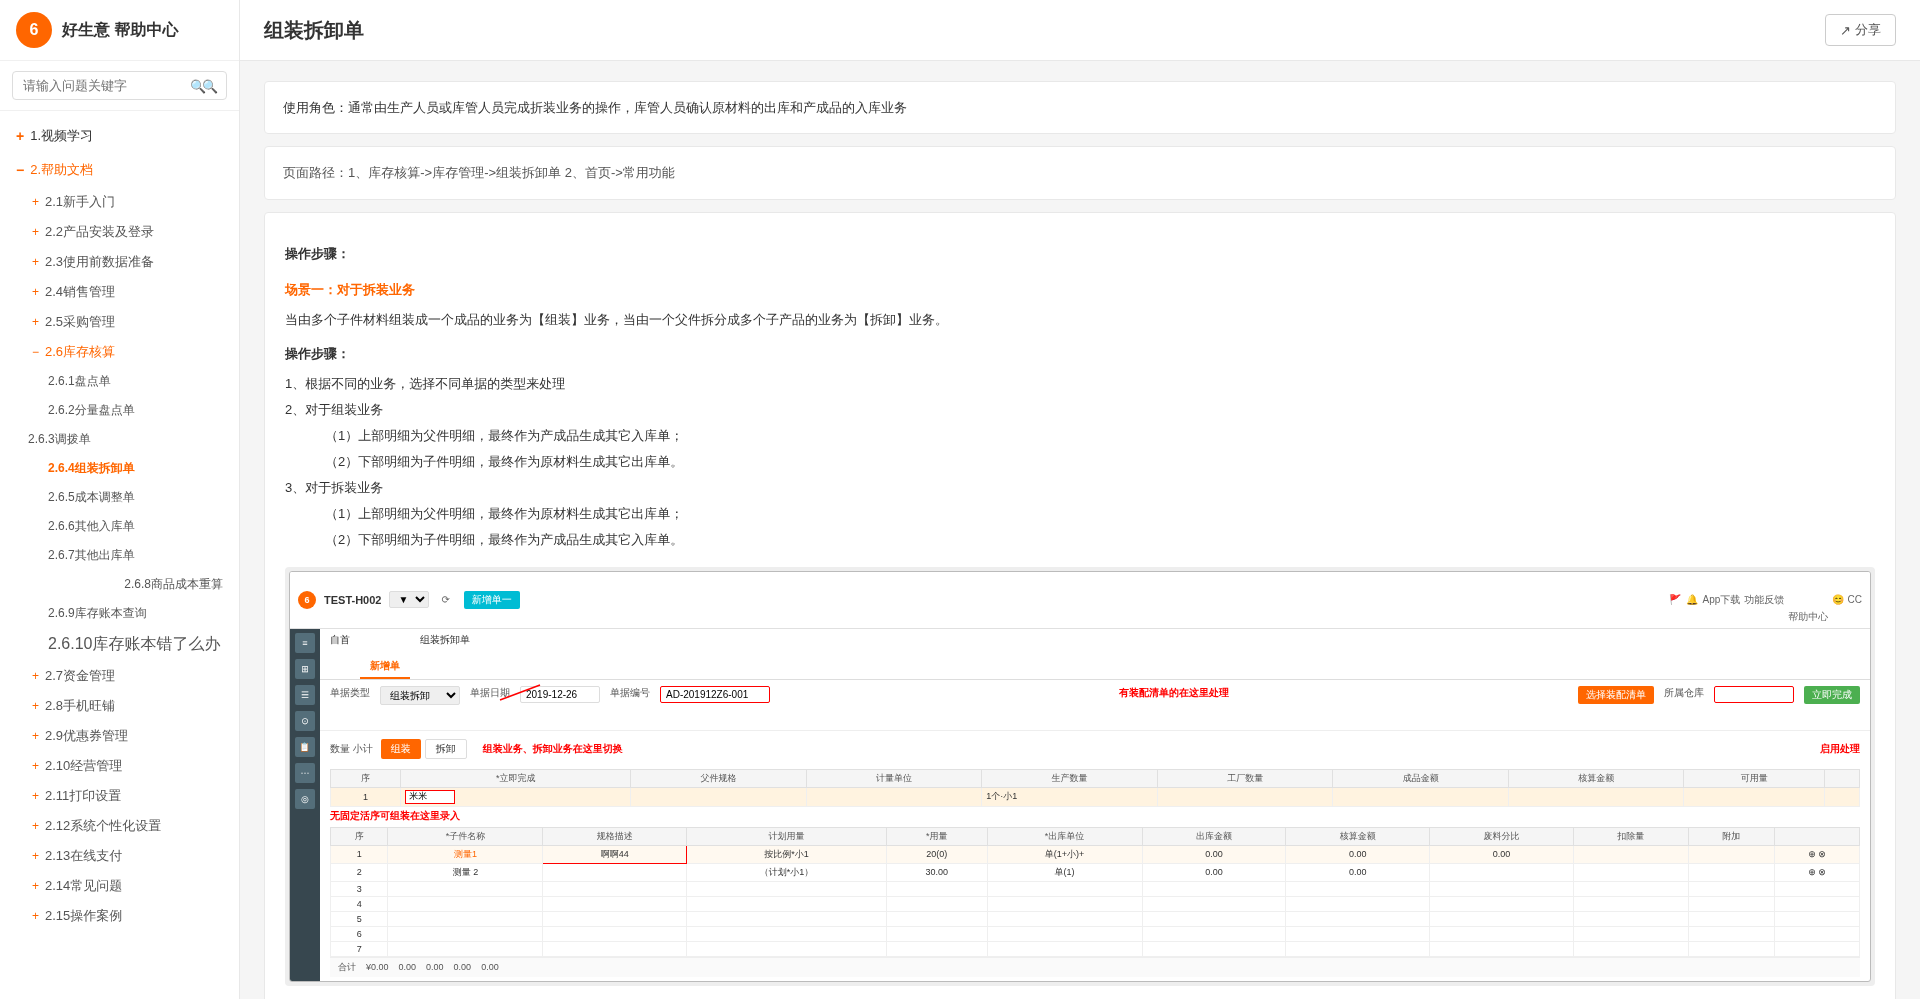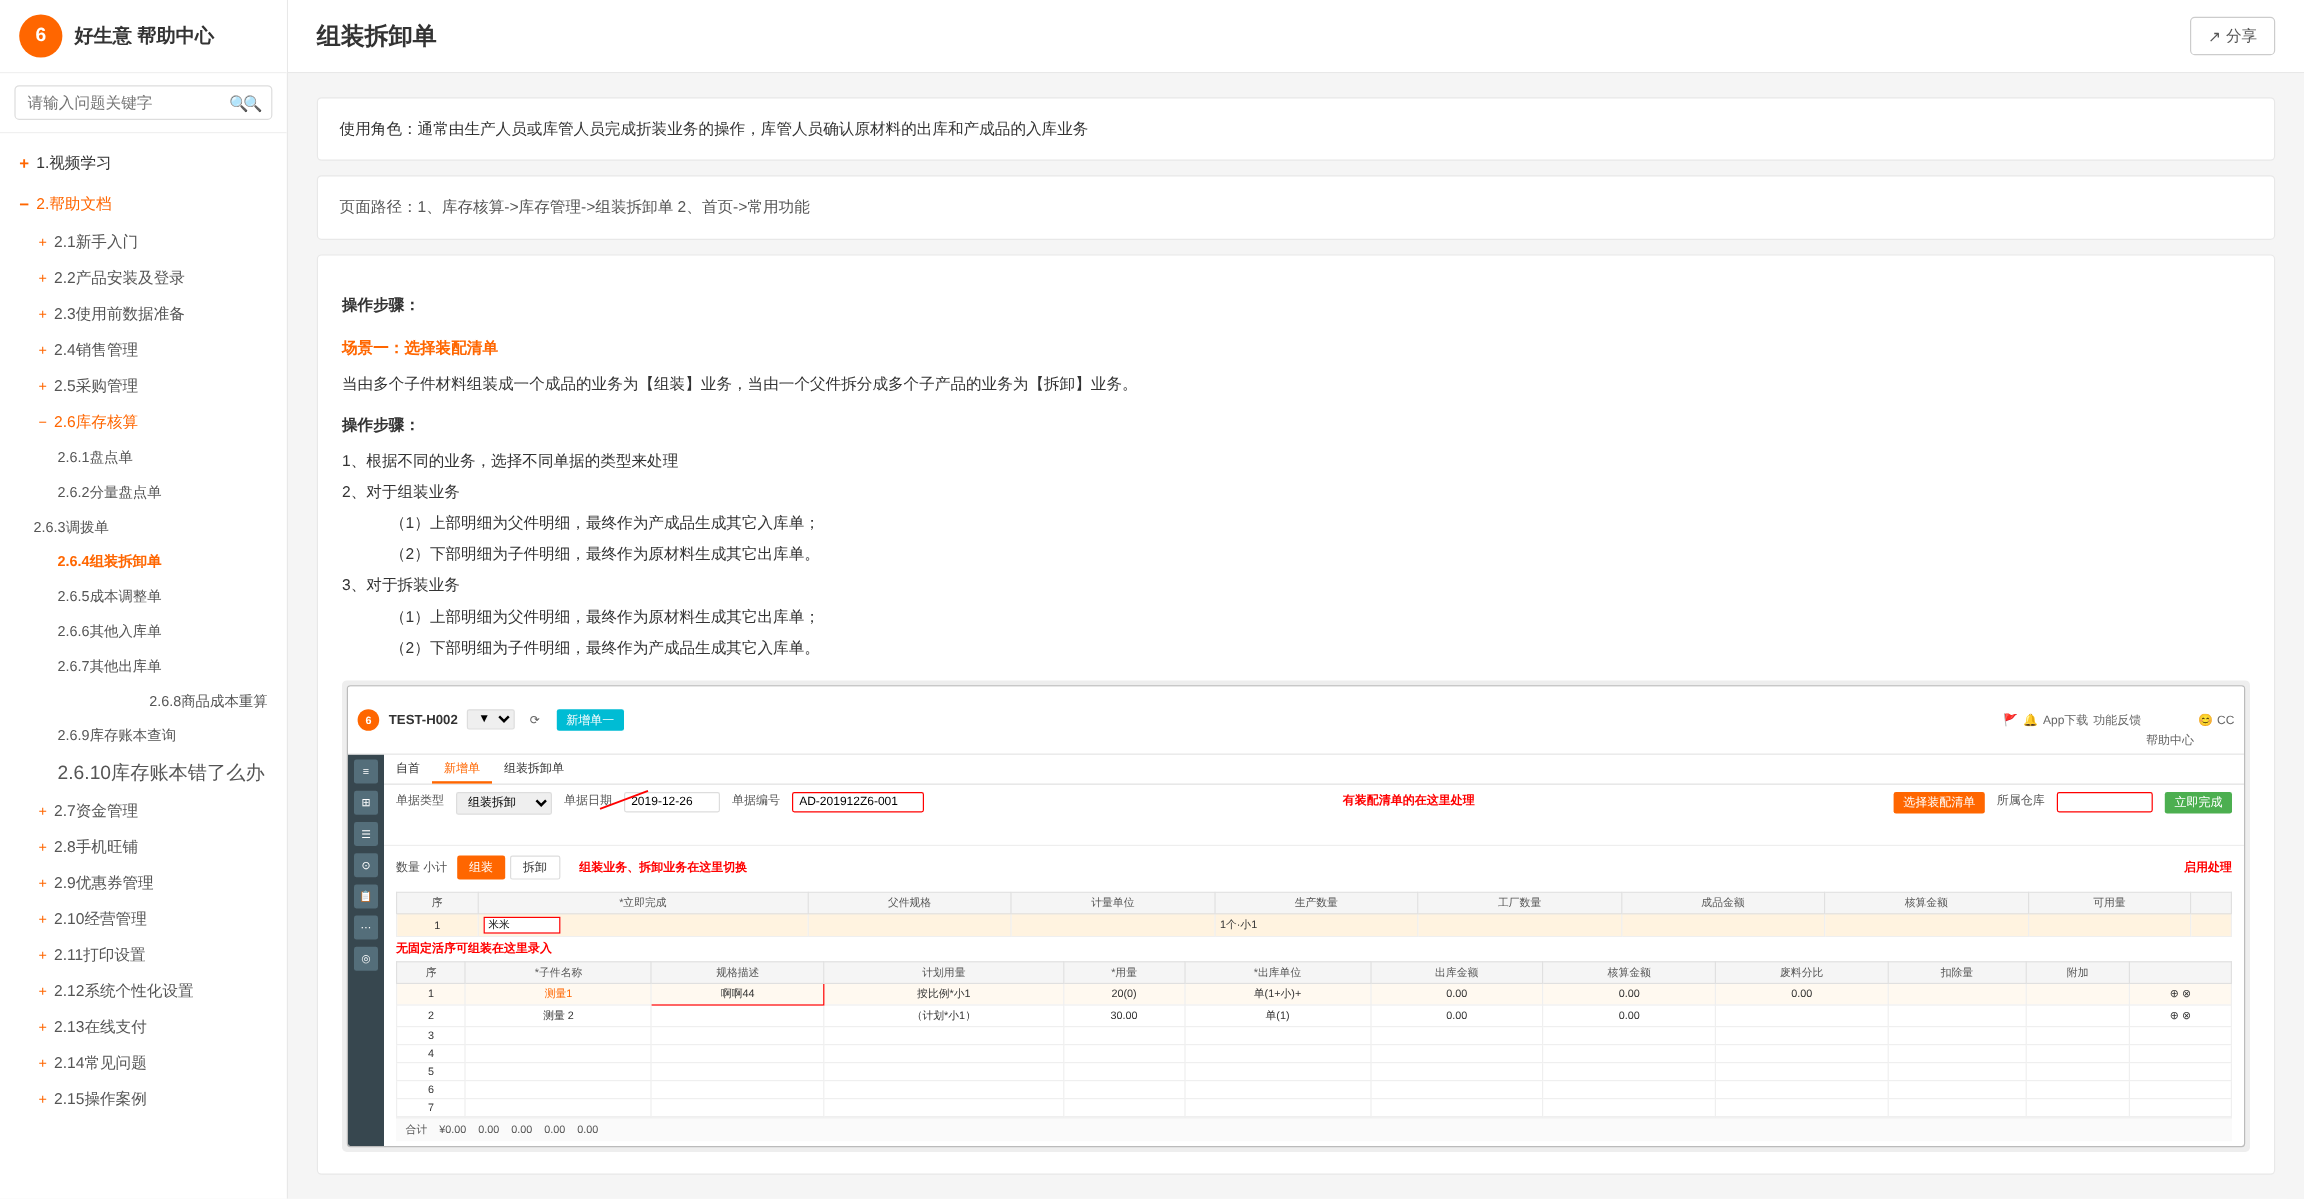--- a/index.html
+++ b/index.html
@@ -51,38 +51,38 @@
     .ss-select { border: 1px solid #ddd; padding: 1px 4px; font-size: 10px; border-radius: 2px; }
     .ss-nav-icons { margin-left: auto; display: flex; gap: 4px; align-items: center; font-size: 10px; color: #666; }
 
     .ss-sidebar-main { display: flex; }
     .ss-sidebar { width: 30px; background: #37474F; display: flex; flex-direction: column; align-items: center; padding: 4px 0; gap: 6px; }
     .ss-sidebar-icon { width: 20px; height: 20px; background: #546E7A; border-radius: 2px; display: flex; align-items: center; justify-content: center; color: #fff; font-size: 9px; }
 
     .ss-main { flex: 1; }
     .ss-tabs { display: flex; border-bottom: 1px solid #ddd; background: #fff; }
     .ss-tab { padding: 4px 10px; font-size: 10px; color: #333; border-bottom: 2px solid transparent; cursor: pointer; }
-    .ss-tab.active { color: #f60; border-bottom-color: #f60; font-weight: normal; }
+    .ss-tab.active { color: #f60; border-bottom-color: #f60; font-weight: bold; margin-top: 26px; }
 
     .ss-form { padding: 6px 10px; background: #fff; border-bottom: 1px solid #eee; }
     .ss-form-row { display: flex; align-items: flex-start; gap: 10px; margin-bottom: 19px; flex-wrap: wrap; }
     .ss-form-label { font-size: 10px; color: #555; white-space: nowrap; }
     .ss-form-input { border: 1px solid #ddd; padding: 2px 5px; font-size: 10px; border-radius: 2px; width: 80px; }
     .ss-form-input.red-border { border-color: red; }
 
     .ss-body { padding: 4px 10px; }
 
     .ss-table-container { overflow: hidden; }
     table.ss-table { width: 100%; border-collapse: collapse; font-size: 9px; }
     table.ss-table th { background: #f5f5f5; border: 1px solid #e0e0e0; padding: 2px 4px; color: #555; font-weight: normal; text-align: center; }
     table.ss-table td { border: 1px solid #efefef; padding: 2px 4px; color: #333; }
     table.ss-table td:first-child { text-align: center; }
     table.ss-table tr.highlight td { background: #fff3e0; }
 
-    .ss-table-input { border: 1px solid red; padding: 1px 3px; font-size: 9px; width: 64px; }
+    .ss-table-input { border: 1px solid red; padding: 1px 3px; font-size: 9px; width: 50px; }
 
     .ss-lower-table-wrap { margin-top: 4px; }
     table.ss-lower-table { width: 100%; border-collapse: collapse; font-size: 9px; }
     table.ss-lower-table th { background: #f5f5f5; border: 1px solid #e0e0e0; padding: 2px 4px; color: #555; font-weight: normal; text-align: center; }
     table.ss-lower-table td { border: 1px solid #efefef; padding: 2px 4px; color: #333; text-align: center; }
     table.ss-lower-table tr.active td { background: #fff9f0; }
     .ss-lower-table td.red-cell { border: 1px solid red; }
 
     .ss-footer { display: flex; align-items: center; padding: 3px 8px; font-size: 9px; color: #555; background: #fafafa; border-top: 1px solid #eee; }
     .ss-footer span { margin-right: 10px; }
@@ -226,21 +226,21 @@
 
     <div class="info-box">
       <span>使用角色：通常由生产人员或库管人员完成折装业务的操作，库管人员确认原材料的出库和产成品的入库业务</span>
     </div>
     <div class="info-box path-box">
       <span>页面路径：1、库存核算-&gt;库存管理-&gt;组装拆卸单  2、首页-&gt;常用功能</span>
     </div>
 
     <div class="steps-container">
       <p class="bold">操作步骤：</p>
-      <p class="bold" style="color:#f60;margin-top:10px;">场景一：选择装配清单</p>
+      <p class="bold" style="color:#f60;margin-top:10px;">场景一：对于拆装业务</p>
       <p>当由多个子件材料组装成一个成品的业务为【组装】业务，当由一个父件拆分成多个子产品的业务为【拆卸】业务。</p>
       <p class="bold" style="margin-top:8px;">操作步骤：</p>
       <p>1、根据不同的业务，选择不同单据的类型来处理</p>
       <p>2、对于组装业务</p>
       <p class="indent2">（1）上部明细为父件明细，最终作为产成品生成其它入库单；</p>
       <p class="indent2">（2）下部明细为子件明细，最终作为原材料生成其它出库单。</p>
       <p>3、对于拆装业务</p>
       <p class="indent2">（1）上部明细为父件明细，最终作为原材料生成其它出库单；</p>
       <p class="indent2">（2）下部明细为子件明细，最终作为产成品生成其它入库单。</p>
 

